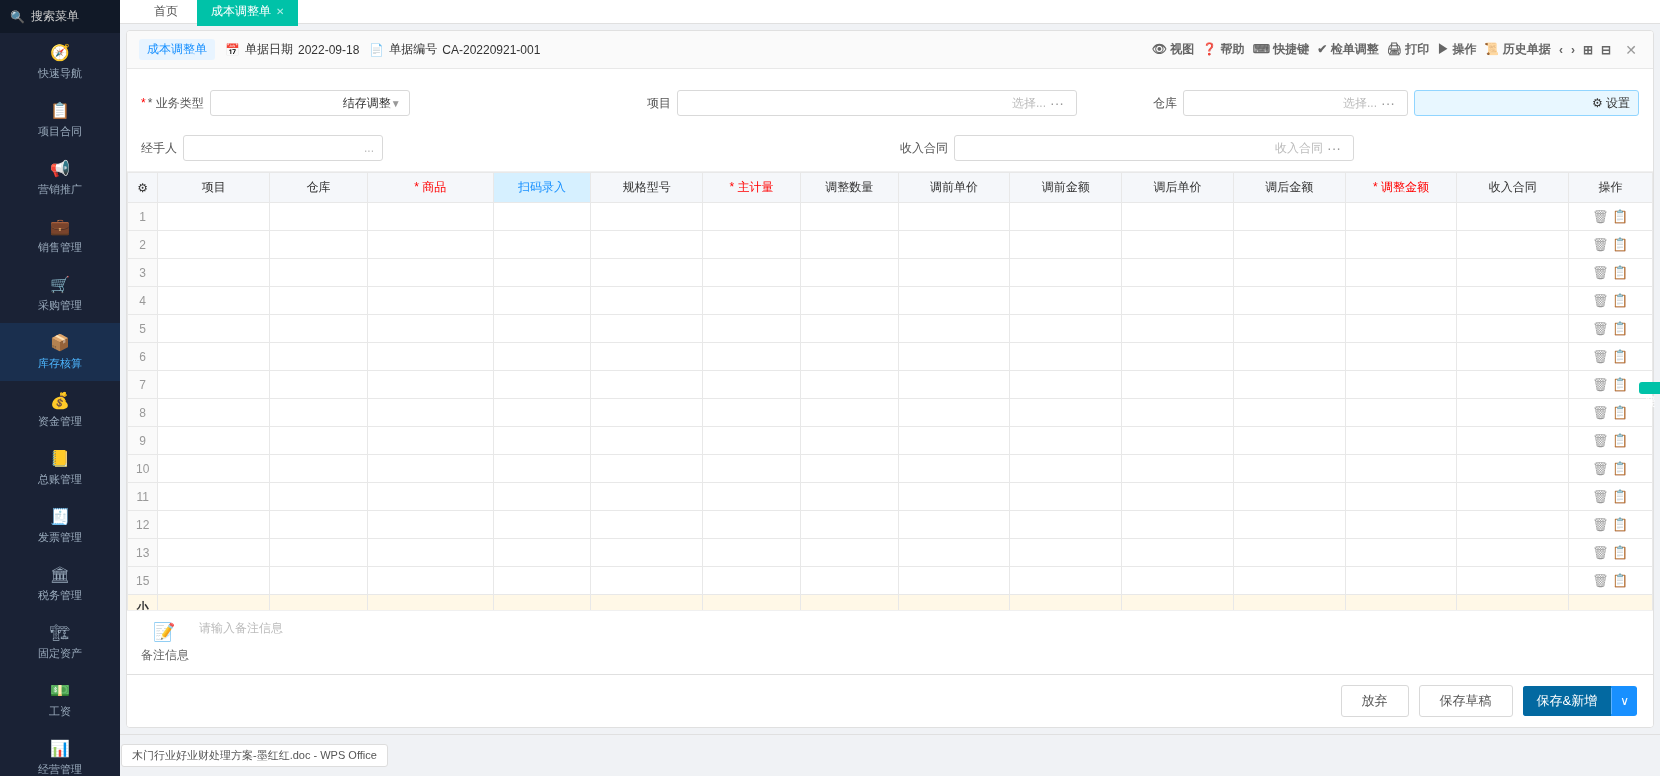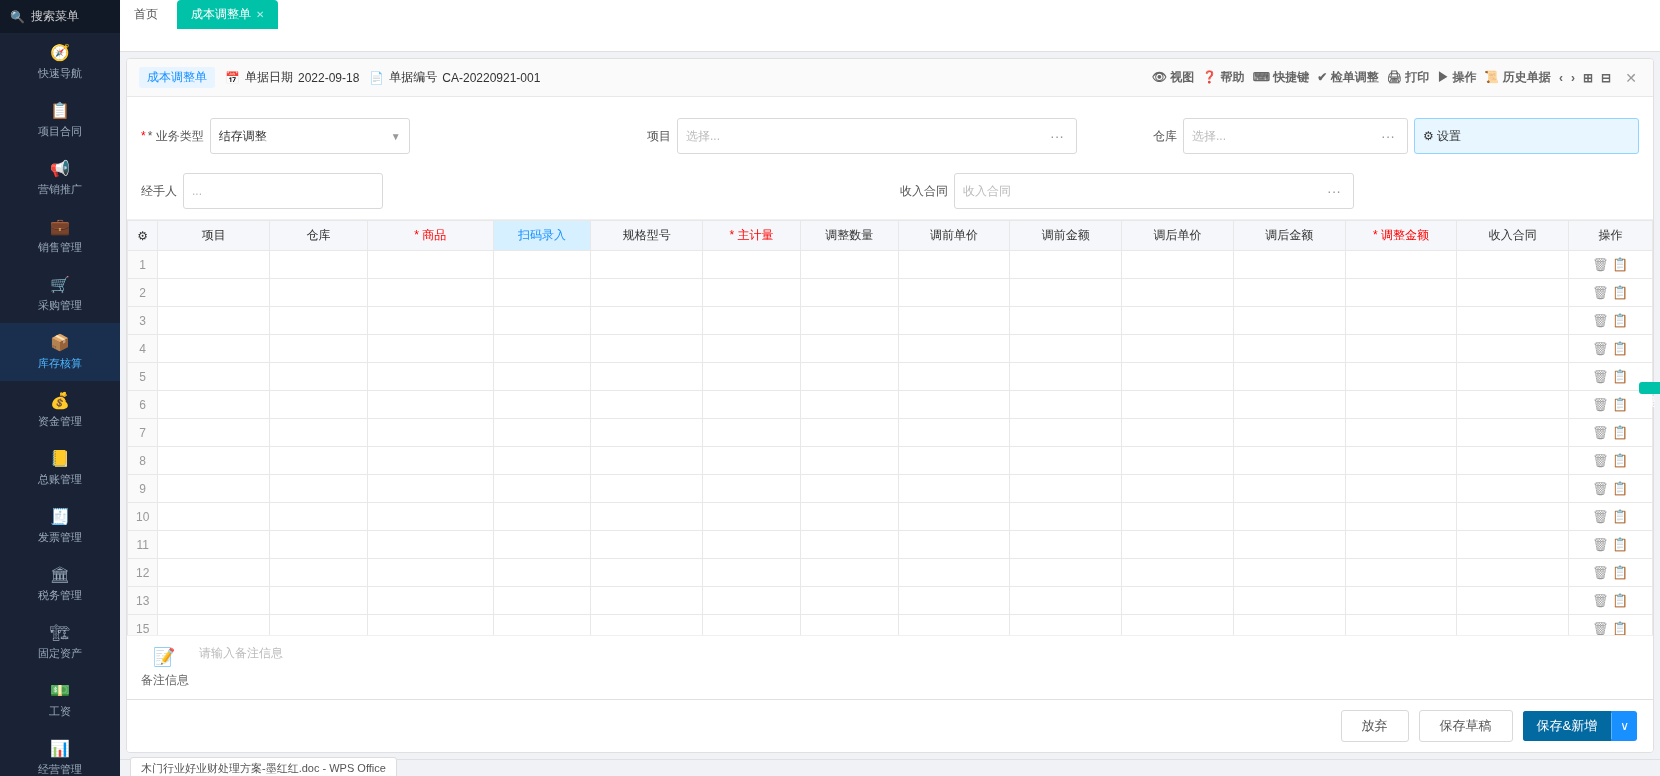--- a/index.html
+++ b/index.html
@@ -10,21 +10,21 @@
     .sidebar-search { background: #111927; padding: 8px 10px; display: flex; align-items: center; gap: 6px; cursor: pointer; }
     .sidebar-search-text { color: #ccc; font-size: 12px; }
     .sidebar-item { display: flex; flex-direction: column; align-items: center; padding: 10px 5px; cursor: pointer; color: #9ab; font-size: 11px; gap: 4px; }
     .sidebar-item.active { background: #1e8fff20; color: #4db6ff; }
     .sidebar-item .icon { font-size: 16px; }
 
     
     .main { flex: 1; display: flex; flex-direction: column; background: #f0f2f5; overflow: hidden; }
 
     
-    .tab-bar { background: #fff; display: flex; align-items: flex-start; border-bottom: 1px solid #e0e0e0; height: 52px; padding: 0 0; gap: 5px; }
+    .tab-bar { background: #fff; display: flex; align-items: center; border-bottom: 1px solid #e0e0e0; height: 24px; padding: 0 20px; gap: 5px; }
     .tab { padding: 6px 14px; font-size: 12px; cursor: pointer; border-radius: 4px 4px 0 0; color: #555; display: flex; align-items: center; gap: 5px; }
     .tab.active { background: #00c2a8; color: #fff; }
     .tab-close { font-size: 10px; opacity: 0.7; }
 
     
     .content-area { flex: 1; overflow: hidden; display: flex; flex-direction: column; background: #fff; margin: 6px; border-radius: 4px; border: 1px solid #e0e0e0; }
 
     
     .doc-header { display: flex; align-items: center; padding: 8px 12px; border-bottom: 1px solid #e8e8e8; background: #fafafa; gap: 10px; flex-wrap: wrap; }
     .doc-title-tag { background: #e8f4ff; color: #1890ff; padding: 2px 8px; border-radius: 3px; font-size: 12px; }
@@ -33,21 +33,21 @@
     .doc-actions { margin-left: auto; display: flex; align-items: center; gap: 8px; font-size: 12px; color: #666; font-weight: bold; }
     .doc-action-btn { cursor: pointer; display: flex; align-items: center; gap: 3px; color: #666; }
     .close-btn { width: 20px; height: 20px; display: flex; align-items: center; justify-content: center; cursor: pointer; color: #999; font-size: 14px; }
 
     
     .form-section { padding: 10px 14px; display: flex; flex-direction: column; gap: 8px; border-bottom: 1px solid #f0f0f0; }
     .form-row { display: flex; align-items: center; gap: 20px; margin-top: 11px; }
     .form-field { display: flex; align-items: center; gap: 6px; flex: 1; }
     .form-label { color: #555; font-size: 12px; white-space: nowrap; }
     .form-label.required::before { content: '*'; color: red; margin-right: 2px; }
-    .form-input { flex: 1; border: 1px solid #d9d9d9; border-radius: 3px; padding: 4px 8px; font-size: 12px; color: #333; background: #fff; min-width: 120px; max-width: 300px; display: flex; align-items: center; justify-content: space-between; cursor: pointer; height: 36px; gap: 36px; }
+    .form-input { flex: 1; border: 1px solid #d9d9d9; border-radius: 3px; padding: 4px 8px; font-size: 12px; color: #333; background: #fff; min-width: 120px; max-width: 300px; display: flex; align-items: center; justify-content: flex-end; cursor: pointer; height: 26px; }
     .form-input-placeholder { color: #bbb; }
     .form-input .arrow { color: #999; font-size: 10px; }
     .form-dots { color: #999; font-size: 14px; cursor: pointer; padding: 0 4px; }
 
     
     .table-wrapper { flex: 1; overflow: auto; }
     .data-table { width: 100%; border-collapse: collapse; font-size: 12px; }
     .data-table th { background: #f5f7fa; color: #333; padding: 6px 8px; text-align: center; border: 1px solid #e8e8e8; font-weight: normal; white-space: nowrap; position: sticky; top: 0; z-index: 2; }
     .data-table th.active-col { background: #e6f7ff; color: #1890ff; }
     .data-table td { border: 1px solid #e8e8e8; padding: 4px 8px; text-align: center; height: 28px; color: #333; }
@@ -605,20 +605,20 @@
     <div class="footer">
       <button class="btn btn-default">放弃</button>
       <button class="btn btn-default">保存草稿</button>
       <div class="btn-save-new" style="display:flex;border-radius:3px;overflow:hidden;">
         <span class="btn-save-new-main" style="background:#0369a1;color:#fff;padding:6px 14px;font-size:13px;">保存&amp;新增</span>
         <span class="btn-save-new-arrow" style="background:#1890ff;color:#fff;padding:6px 8px;border-left:1px solid rgba(255,255,255,0.3);">∨</span>
       </div>
     </div>
   </div>
 
-  <div style="height:17px;background:#f0f2f5;display:flex;align-items:center;padding:0 10px;border-top:1px solid #e0e0e0;">
+  <div style="height:42px;background:#f0f2f5;display:flex;align-items:center;padding:0 1px;border-top:1px solid #e0e0e0;">
     <div class="taskbar-item">木门行业好业财处理方案-墨红红.doc - WPS Office</div>
   </div>
 </div>
 
 <div style="position:fixed;right:0;top:50%;transform:translateY(-50%);z-index:100;">
   <div class="green-tab" style="writing-mode:vertical-rl;background:#00c2a8;color:#fff;padding:6px 3px;border-radius:3px 0 0 3px;font-size:11px;cursor:pointer;">展开</div>
 </div>
 
 </body></html>

